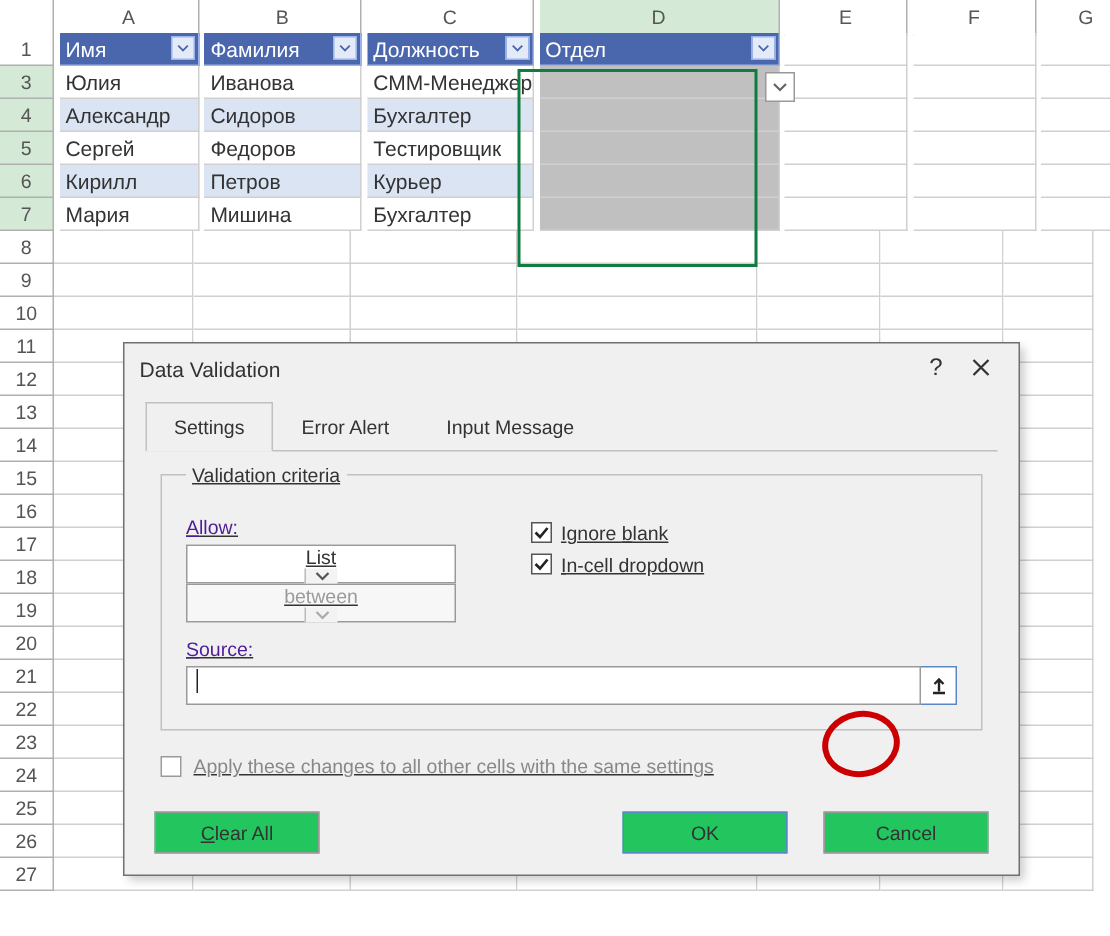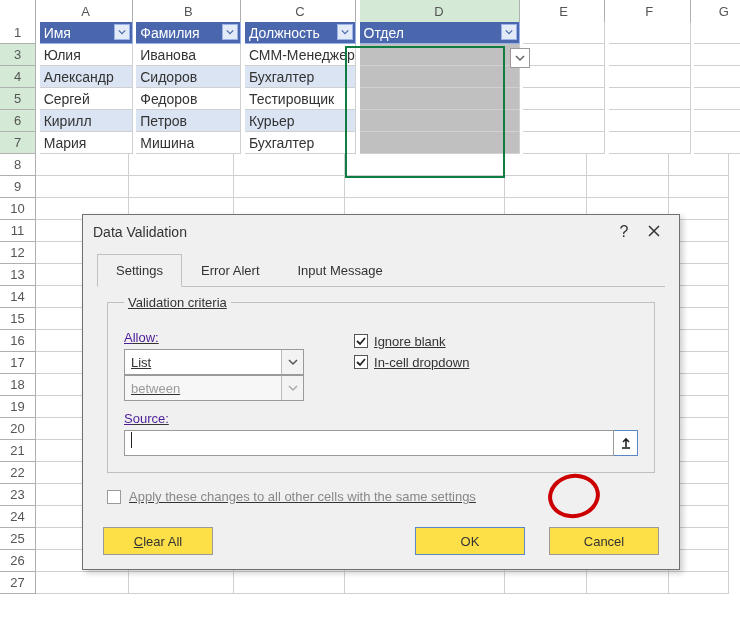--- a/index.html
+++ b/index.html
@@ -50,21 +50,21 @@
   .band-odd{background:#fff !important}
   .sel{background:#c0c0c0 !important}
   .sel-active{background:#dbe4f3 !important}
   .sel-border { position:absolute; border:2px solid #107c41; pointer-events:none; }
   .dd-btn {
     position:absolute; width:20px; height:20px; border:1px solid #999; background:#fff;
     display:flex; align-items:center; justify-content:center;
   }
   
   .dialog {
-    position:absolute; left:82px; top:214px; width:598px; height:356px;
+    position:absolute; left:82px; top:228px; width:598px; height:356px;
     background:#f0f0f0; border:1px solid #707070; box-shadow:3px 3px 6px rgba(0,0,0,.2);
   }
   .dlg-title {
     height:34px; display:flex; align-items:center; padding:0 10px; font-size:14px;
   }
   .dlg-title .spacer{flex:1}
   .dlg-title .help{width:30px; text-align:center; font-size:16px; color:#333; cursor:pointer}
   .dlg-title .close{width:30px; text-align:center; cursor:pointer}
   .dlg-title .close svg{width:14px;height:14px}
   .tabs { display:flex; margin:4px 14px 0 14px; border-bottom:1px solid #c0c0c0; }
@@ -77,37 +77,37 @@
   fieldset.crit {
     border:1px solid #c0c0c0; border-radius:0; margin:0; padding:10px 16px 16px 16px; font-size:13px;
   }
   legend{font-size:13px; color:#333; padding:0 4px}
   .form-row{display:flex; gap:40px; margin-top:6px}
   .col-left{width:190px}
   .col-right{padding-top:2px}
   .lbl{display:block; font-size:13px; margin:4px 0 4px 0; color:#4c1d95}
   .lbl.disabled{color:#9a9a9a}
   .combo {
-    width:180px; height:26px; border:1px solid #9a9a9a; background:#fff; display:flex; align-items:center;
+    width:180px; height:26px; border:1px solid #9a9a9a; background:#fff; display:flex; align-items:center;flex-direction:column;
   }
   .combo.disabled{color:#9a9a9a; background:#f7f7f7}
   .combo .val{flex:1; padding:0 6px; font-size:13px}
   .combo .cbtn{width:22px; height:24px; border-left:1px solid #bbb; background:#f3f3f3; display:flex; align-items:center; justify-content:center}
   .chk{display:flex; align-items:flex-start; gap:6px; font-size:13px; margin:6px 0}
   .chkbox{width:14px;height:14px;border:1px solid #555;background:#fff;display:flex;align-items:center;justify-content:center}
   .chkbox svg{width:10px;height:10px}
   .src-row{display:flex; margin-top:4px}
   .src-input{flex:1; height:26px; border:1px solid #9a9a9a; background:#fff; padding:0 6px; font-size:13px; outline:none}
   .range-btn{width:24px; height:26px; border:1px solid #5b87c7; border-left:none; background:#fff; display:flex; align-items:center; justify-content:center; cursor:pointer}
   .apply-row{display:flex; align-items:center; gap:8px; margin-top:16px}
   .apply-row .chkbox{border-color:#9a9a9a}
   .apply-row span{color:#666}
   .btn-row{position:absolute; bottom:14px; left:0; right:0; display:flex; padding:0 20px; gap:24px}
   .btn-row .spacer{flex:1}
-  .btn{width:110px; height:28px; border:1px solid #9a9a9a; background:#fde047; font-size:13px; text-align:center; display:flex; align-items:center; justify-content:center; cursor:pointer}
+  .btn{width:110px; height:28px; border:1px solid #9a9a9a; background:#22c55e; font-size:13px; text-align:center; display:flex; align-items:center; justify-content:center; cursor:pointer}
   .btn.primary{border:1.5px solid #5b87c7}
   
   .red-circle{
     position:absolute; width:52px; height:44px; border:4px solid #cc0000; border-radius:50%;
     transform:rotate(-10deg); pointer-events:none;
   }
   .under{text-decoration: underline; text-decoration-color: inherit}
   .blink{display:inline-block;width:1px;height:16px;background:#222;vertical-align:middle}
 </style>
 </head>

